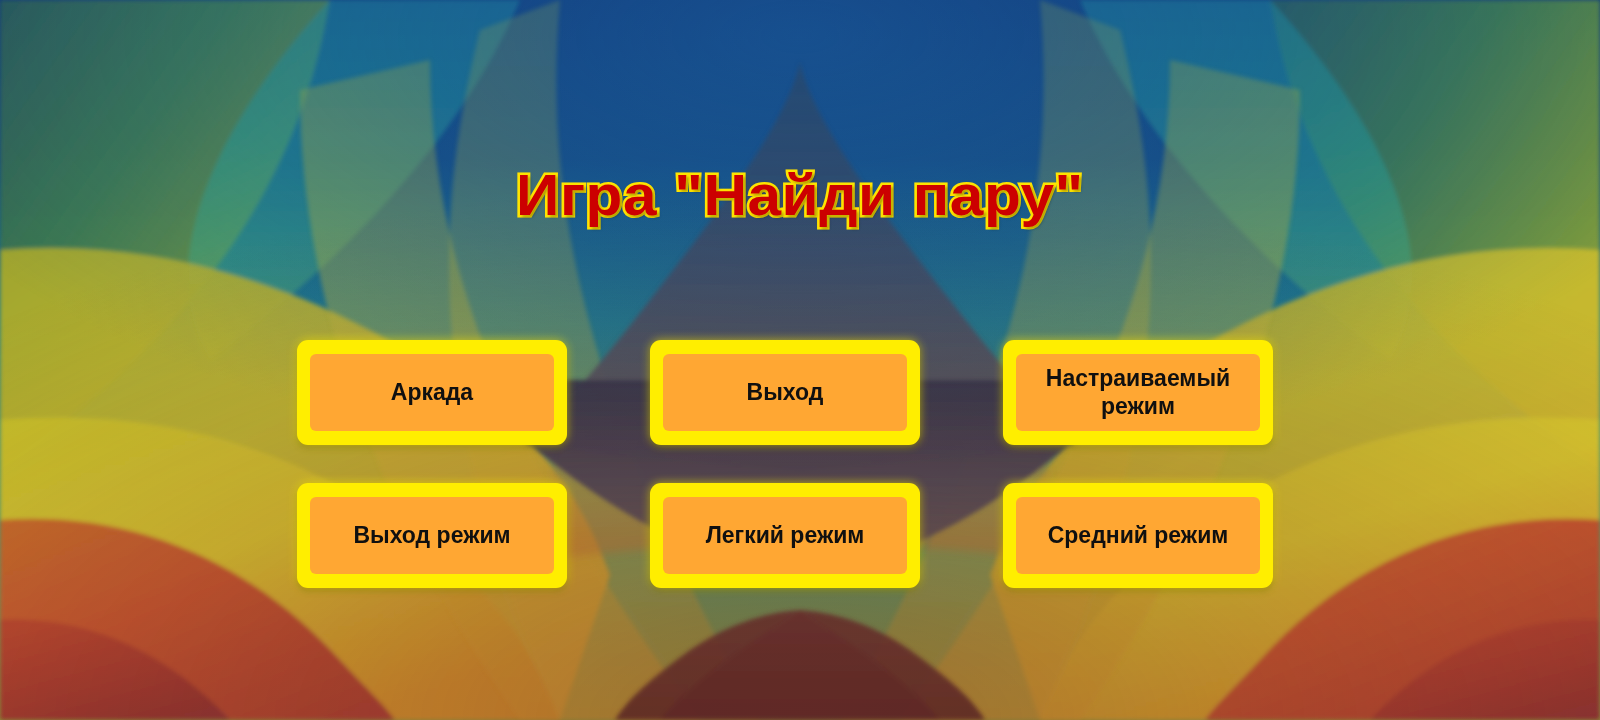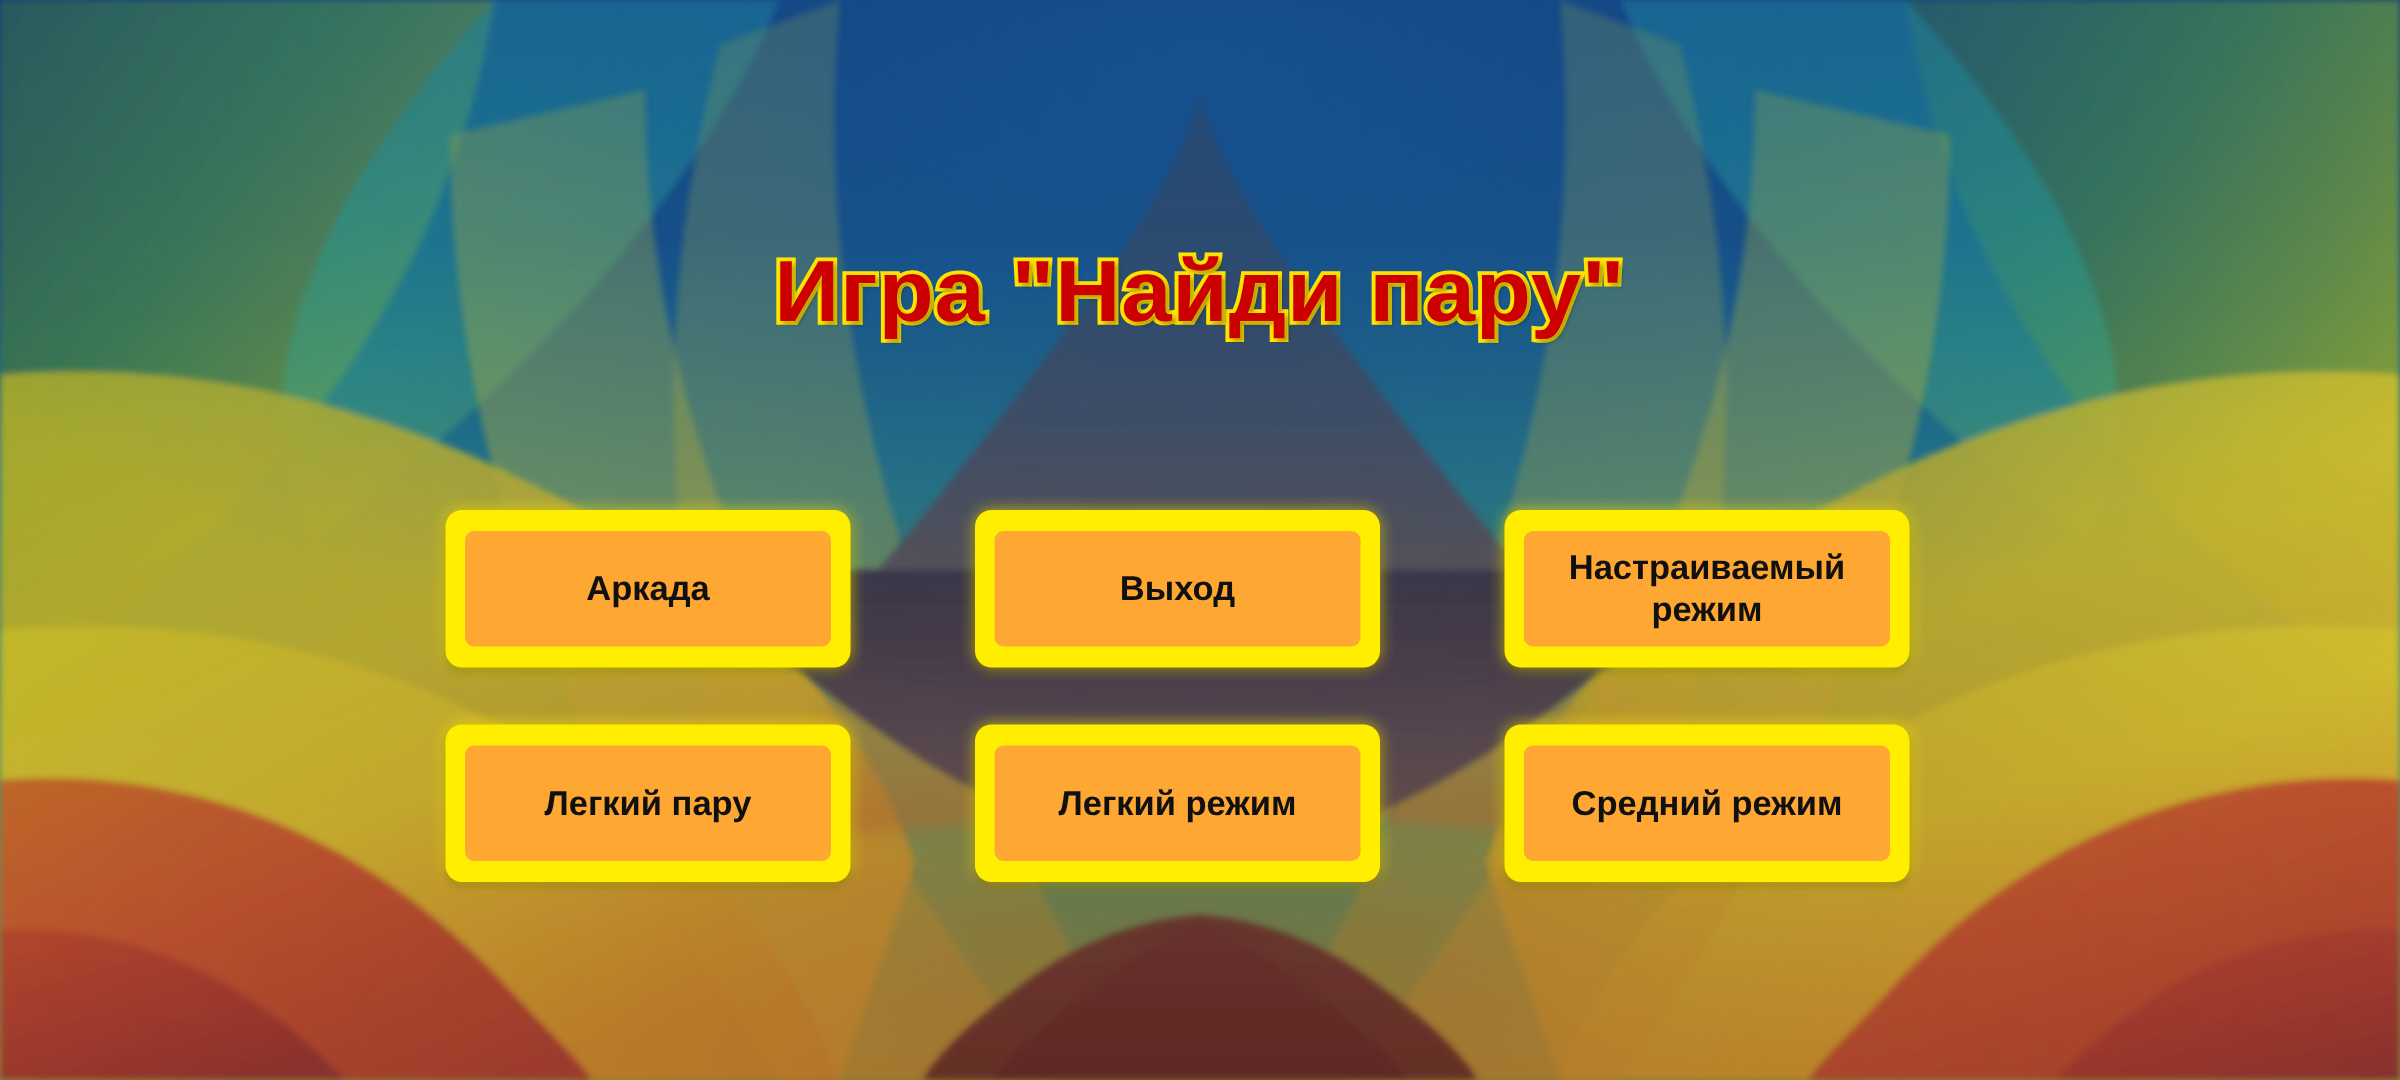--- a/index.html
+++ b/index.html
@@ -279,21 +279,21 @@
       </button>
 
       <button class="menu-button wrap">
         <span class="inner">
           <span class="label">Настраиваемый режим</span>
         </span>
       </button>
 
       <button class="menu-button">
         <span class="inner">
-          <span class="label">Легкий пару</span>
+          <span class="label">Выход режим</span>
         </span>
       </button>
 
       <button class="menu-button">
         <span class="inner">
           <span class="label">Легкий режим</span>
         </span>
       </button>
 
       <button class="menu-button">

